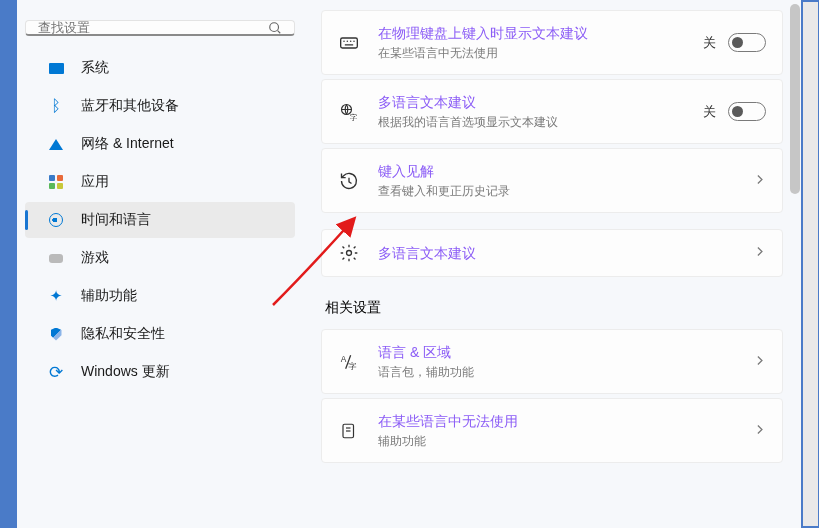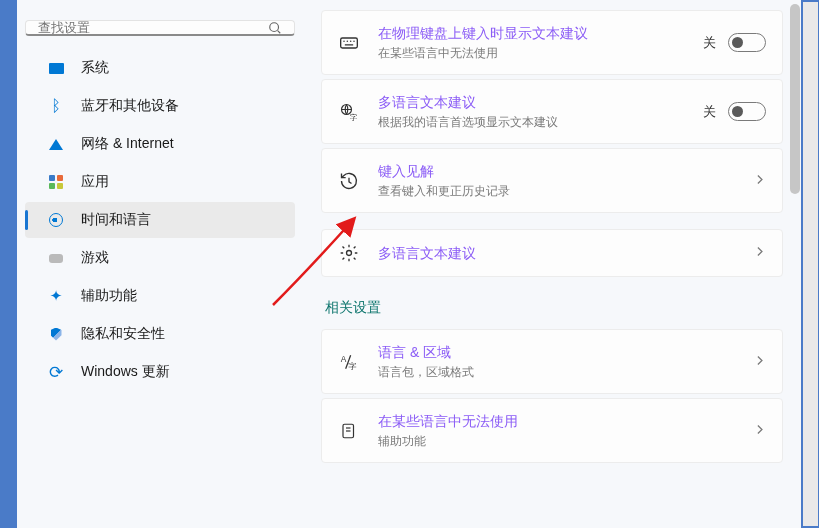--- a/index.html
+++ b/index.html
@@ -18,21 +18,21 @@
     .main { flex: 1; padding: 10px 18px 0 18px; overflow-y: auto; position: relative; }
     .card { background: #fdfdfd; border: 1px solid #ececec; border-radius: 4px; margin-bottom: 4px; padding: 12px 16px; display: flex; align-items: center; }
     .card-icon { width: 22px; height: 22px; margin-right: 18px; color: #323232; display: flex; align-items: center; justify-content: center; }
     .card-body { flex: 1; }
     .card-title { font-size: 14px; color: #8b5cf6; line-height: 1.5; }
     .card-sub { font-size: 12px; color: #7a7a7a; line-height: 1.5; }
     .toggle-label { font-size: 13px; color: #323232; margin-right: 12px; }
     .toggle { width: 38px; height: 19px; border: 1px solid #7a7a7a; border-radius: 20px; position: relative; background: #fdfdfd; }
     .toggle::after { content: ""; position: absolute; left: 3px; top: 3px; width: 11px; height: 11px; border-radius: 50%; background: #5a5a5a; }
     .chevron { color: #7a7a7a; }
-    .section-title { font-size: 14px; color: #0f766e; margin: 22px 0 12px 4px; font-weight: 500; }
+    .section-title { font-size: 14px; color: #000000; margin: 22px 0 12px 4px; font-weight: 500; }
     .arrow { position: absolute; left: 268px; top: 210px; pointer-events: none; z-index: 10; }
     .scrollbar { position: absolute; right: 1px; top: 4px; width: 10px; height: 190px; background: #c6c6c6; border-radius: 6px; }
     .outer-scroll { position: absolute; right: 1px; top: 2px; width: 15px; height: 524px; background: #e9e9e9; }
     
     .i-monitor { width: 15px; height: 11px; background: #0078d4; border-radius: 1px; }
     .i-bt { color: #0078d4; font-size: 16px; }
     .i-wifi { width: 0; height: 0; border-left: 7px solid transparent; border-right: 7px solid transparent; border-top: 11px solid #0078d4; transform: rotate(180deg); }
     .i-pen { width: 14px; height: 2px; background: linear-gradient(90deg,#0078d4,#c678d4); transform: rotate(-45deg); }
     .i-apps { display: grid; grid-template-columns: 1fr 1fr; gap: 2px; width: 14px; height: 14px; }
     .i-apps span { background: #5a5a5a; border-radius: 1px; }
@@ -194,21 +194,21 @@
     <div class="card">
       <span class="card-icon">
           <svg viewBox="0 0 24 24" width="20" height="20" fill="none" stroke="currentColor" stroke-width="1.5">
             <text x="2" y="12" font-size="10" fill="currentColor" stroke="none">A</text>
             <text x="11" y="20" font-size="10" fill="currentColor" stroke="none">字</text>
             <path d="M14 4l-6 16"></path>
           </svg>
         </span>
       <div class="card-body">
         <div class="card-title">语言 &amp; 区域</div>
-        <div class="card-sub">语言包，区域格式</div>
+        <div class="card-sub">语言包，辅助功能</div>
       </div>
       <span class="chevron"><svg viewBox="0 0 16 16" width="13" height="13" fill="none" stroke="currentColor" stroke-width="1.6">
             <path d="M6 3l5 5-5 5"></path>
           </svg></span>
     </div>
 
     <div class="card">
       <span class="card-icon">
           <svg viewBox="0 0 24 24" width="18" height="20" fill="none" stroke="currentColor" stroke-width="1.6">
             <rect x="4" y="3" width="14" height="18" rx="2"></rect>

